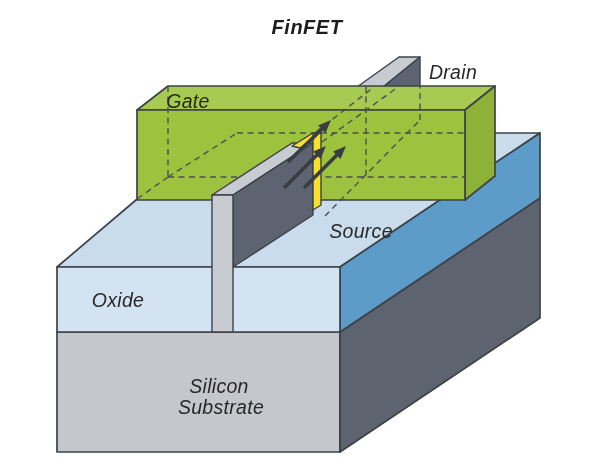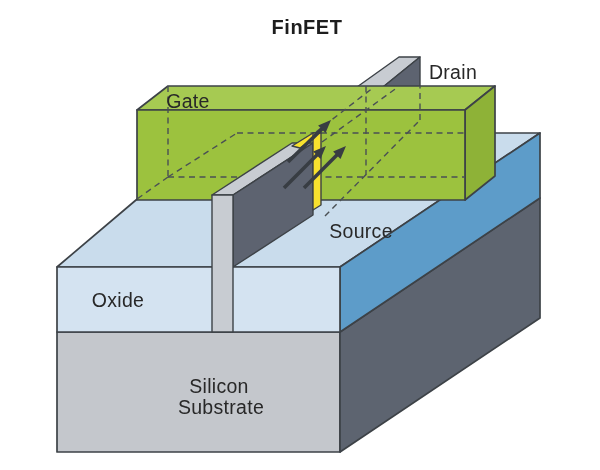--- a/index.html
+++ b/index.html
@@ -1,17 +1,17 @@
 <!DOCTYPE html>
 <html><head>
 <meta charset="utf-8">
 <style>
   html,body{margin:0;padding:0;background:#ffffff;}
   body{width:600px;height:470px;font-family:"Liberation Sans",sans-serif;overflow:hidden;}
-  .stage{position:relative;width:499px;height:470px;}
+  .stage{position:relative;width:499px;height:470px;font-style:italic;}
   svg{display:block;}
   .edge{stroke:#3d4247;stroke-width:1.7;stroke-linejoin:round;}
   .thin{stroke-width:1.4;}
   .dash{stroke:#4a5054;stroke-width:1.4;fill:none;stroke-dasharray:6 4.5;stroke-linecap:butt;}
   .arrow-shaft{stroke:#383d43;stroke-width:3.6;stroke-linecap:butt;}
   .arrow-head{fill:#383d43;stroke:none;}
   text{text-anchor:middle;}
   .lbl{font-size:19.5px;fill:#282828;letter-spacing:0.3px;}
   .title{font-size:20px;font-weight:bold;fill:#1d1d1d;letter-spacing:0.5px;}
 </style>

